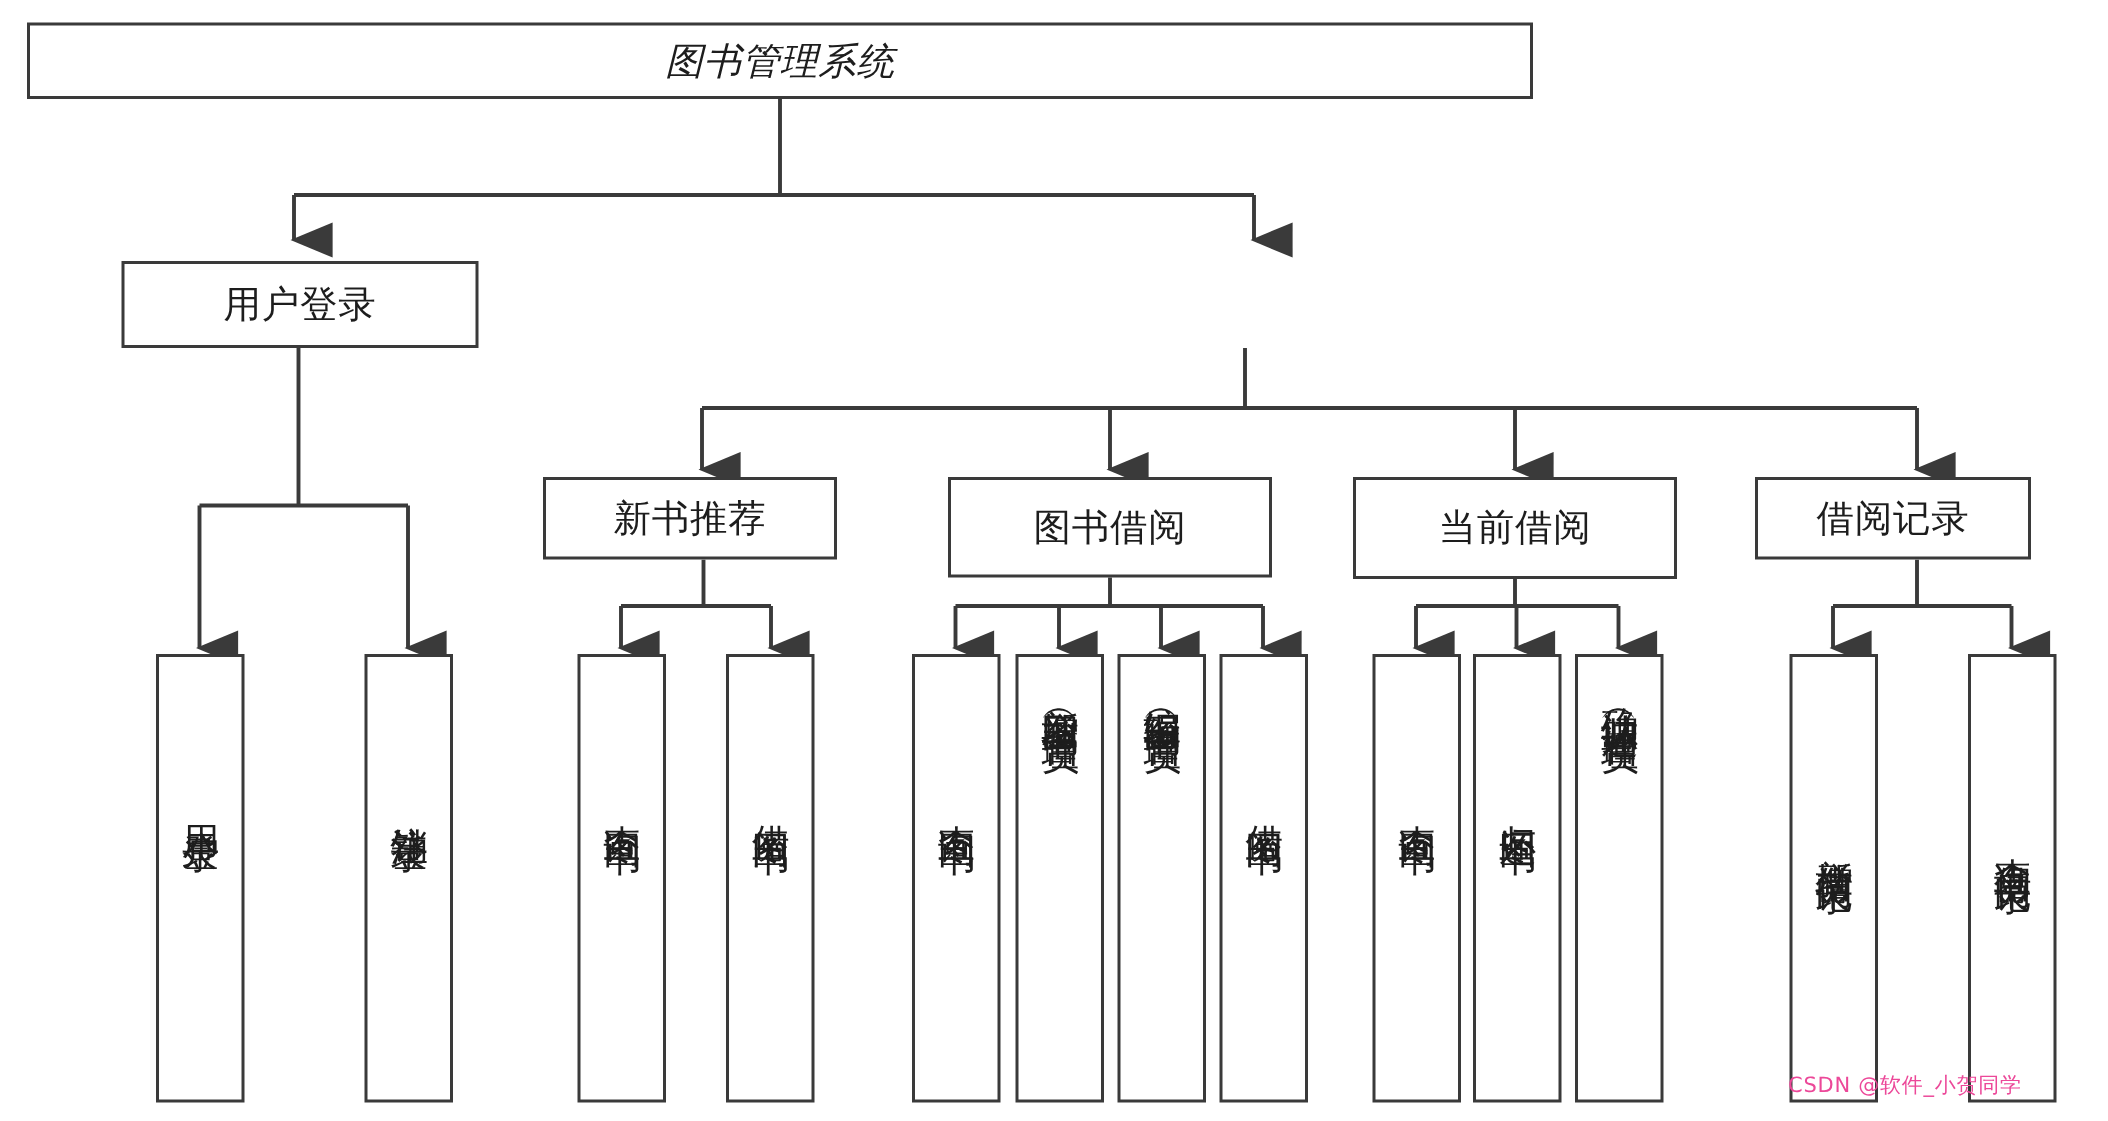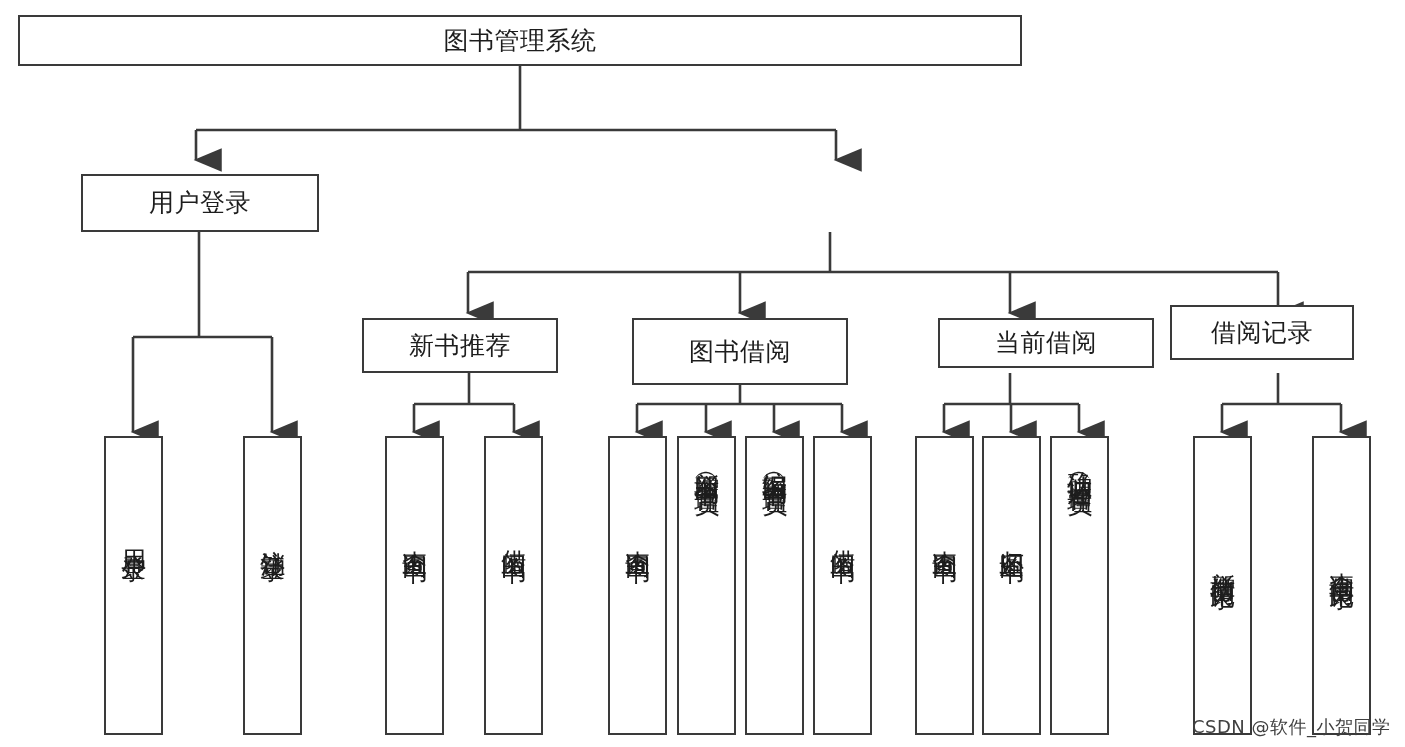--- a/index.html
+++ b/index.html
@@ -67,22 +67,22 @@
     padding-top: 0;
   }
   .v-node.mid .lbl {
     margin-top: 78px;
   }
   .v-node.mid2 .lbl {
     margin-top: 100px;
   }
   .watermark {
     position: absolute;
-    font-size: 18px;
-    color: #404040;
+    font-size: 14px;
+    color: #ec4899;
     white-space: nowrap;
     letter-spacing: 0.5px;
   }
 </style>
 </head>
 <body>
 
 <div id="canvas">
 
   <svg id="wires" viewBox="0 0 1405 747" xmlns="http://www.w3.org/2000/svg">
@@ -128,38 +128,38 @@
       <path d="M 1011 404 L 1011 432" marker-end="url(#arrow)"></path>
       <path d="M 1079 404 L 1079 432" marker-end="url(#arrow)"></path>
 
       <path d="M 1278 373 L 1278 404"></path>
       <path d="M 1222 404 L 1341 404"></path>
       <path d="M 1222 404 L 1222 432" marker-end="url(#arrow)"></path>
       <path d="M 1341 404 L 1341 432" marker-end="url(#arrow)"></path>
     </g>
   </svg>
 
-  <div class="node h-node root" style="left:18px; top:15px; width:1004px; height:51px;">
+  <div class="node h-node root" style="left:18px; top:15px; width:1004px; height:51px;font-style:italic;">
     <span class="lbl">图书管理系统</span>
   </div>
 
   <div class="node h-node" style="left:81px; top:174px; width:238px; height:58px;">
     <span class="lbl">用户登录</span>
   </div>
 
   <div class="node h-node" style="left:362px; top:318px; width:196px; height:55px;">
     <span class="lbl">新书推荐</span>
   </div>
   <div class="node h-node" style="left:632px; top:318px; width:216px; height:67px;">
     <span class="lbl">图书借阅</span>
   </div>
-  <div class="node h-node" style="left:938px; top:318px; width:216px; height:50px;">
+  <div class="node h-node" style="left:902px; top:318px; width:216px; height:68px;">
     <span class="lbl">当前借阅</span>
   </div>
-  <div class="node h-node" style="left:1170px; top:305px; width:184px; height:55px;">
+  <div class="node h-node" style="left:1170px; top:318px; width:184px; height:55px;">
     <span class="lbl">借阅记录</span>
   </div>
 
   <div class="node v-node mid" style="left:104px; top:436px; width:59px; height:299px;">
     <span class="lbl">用户登录</span>
   </div>
   <div class="node v-node mid" style="left:243px; top:436px; width:59px; height:299px;">
     <span class="lbl">注销登录</span>
   </div>
 

